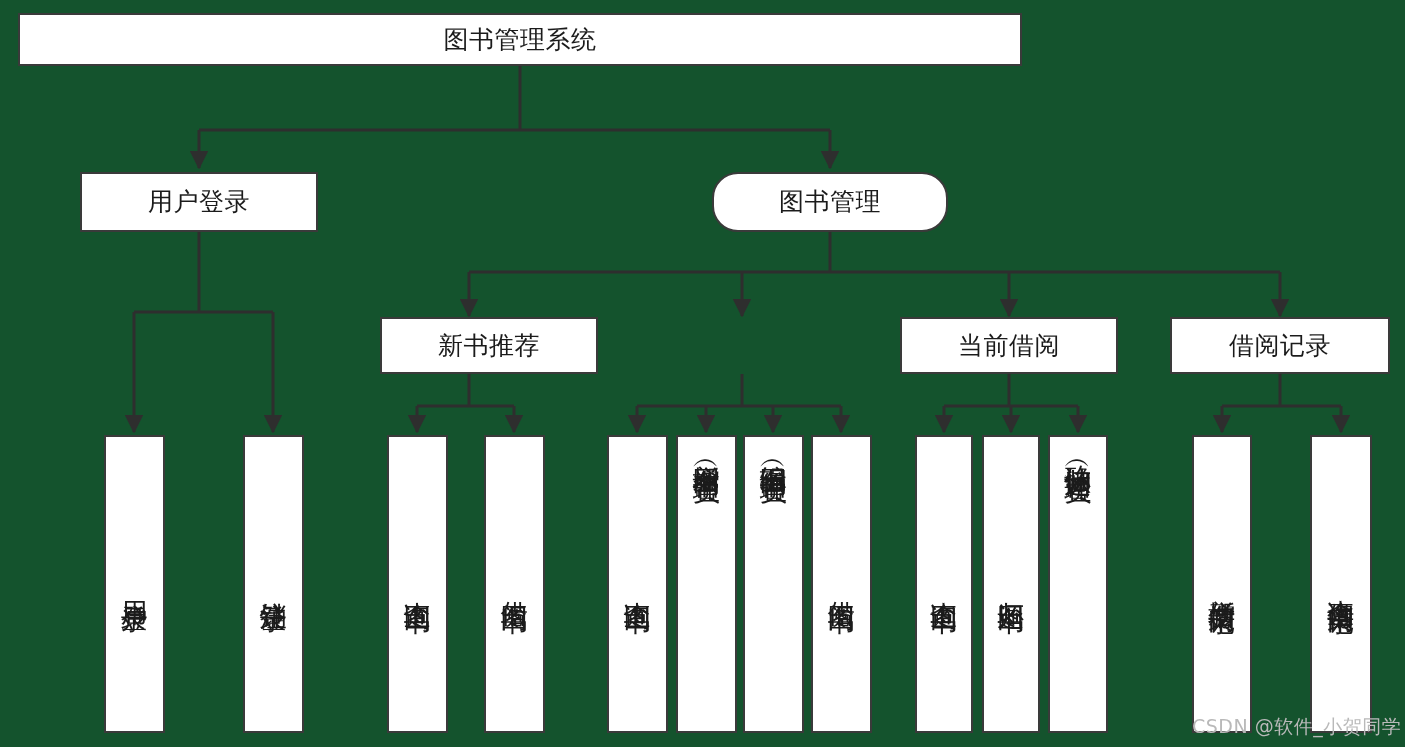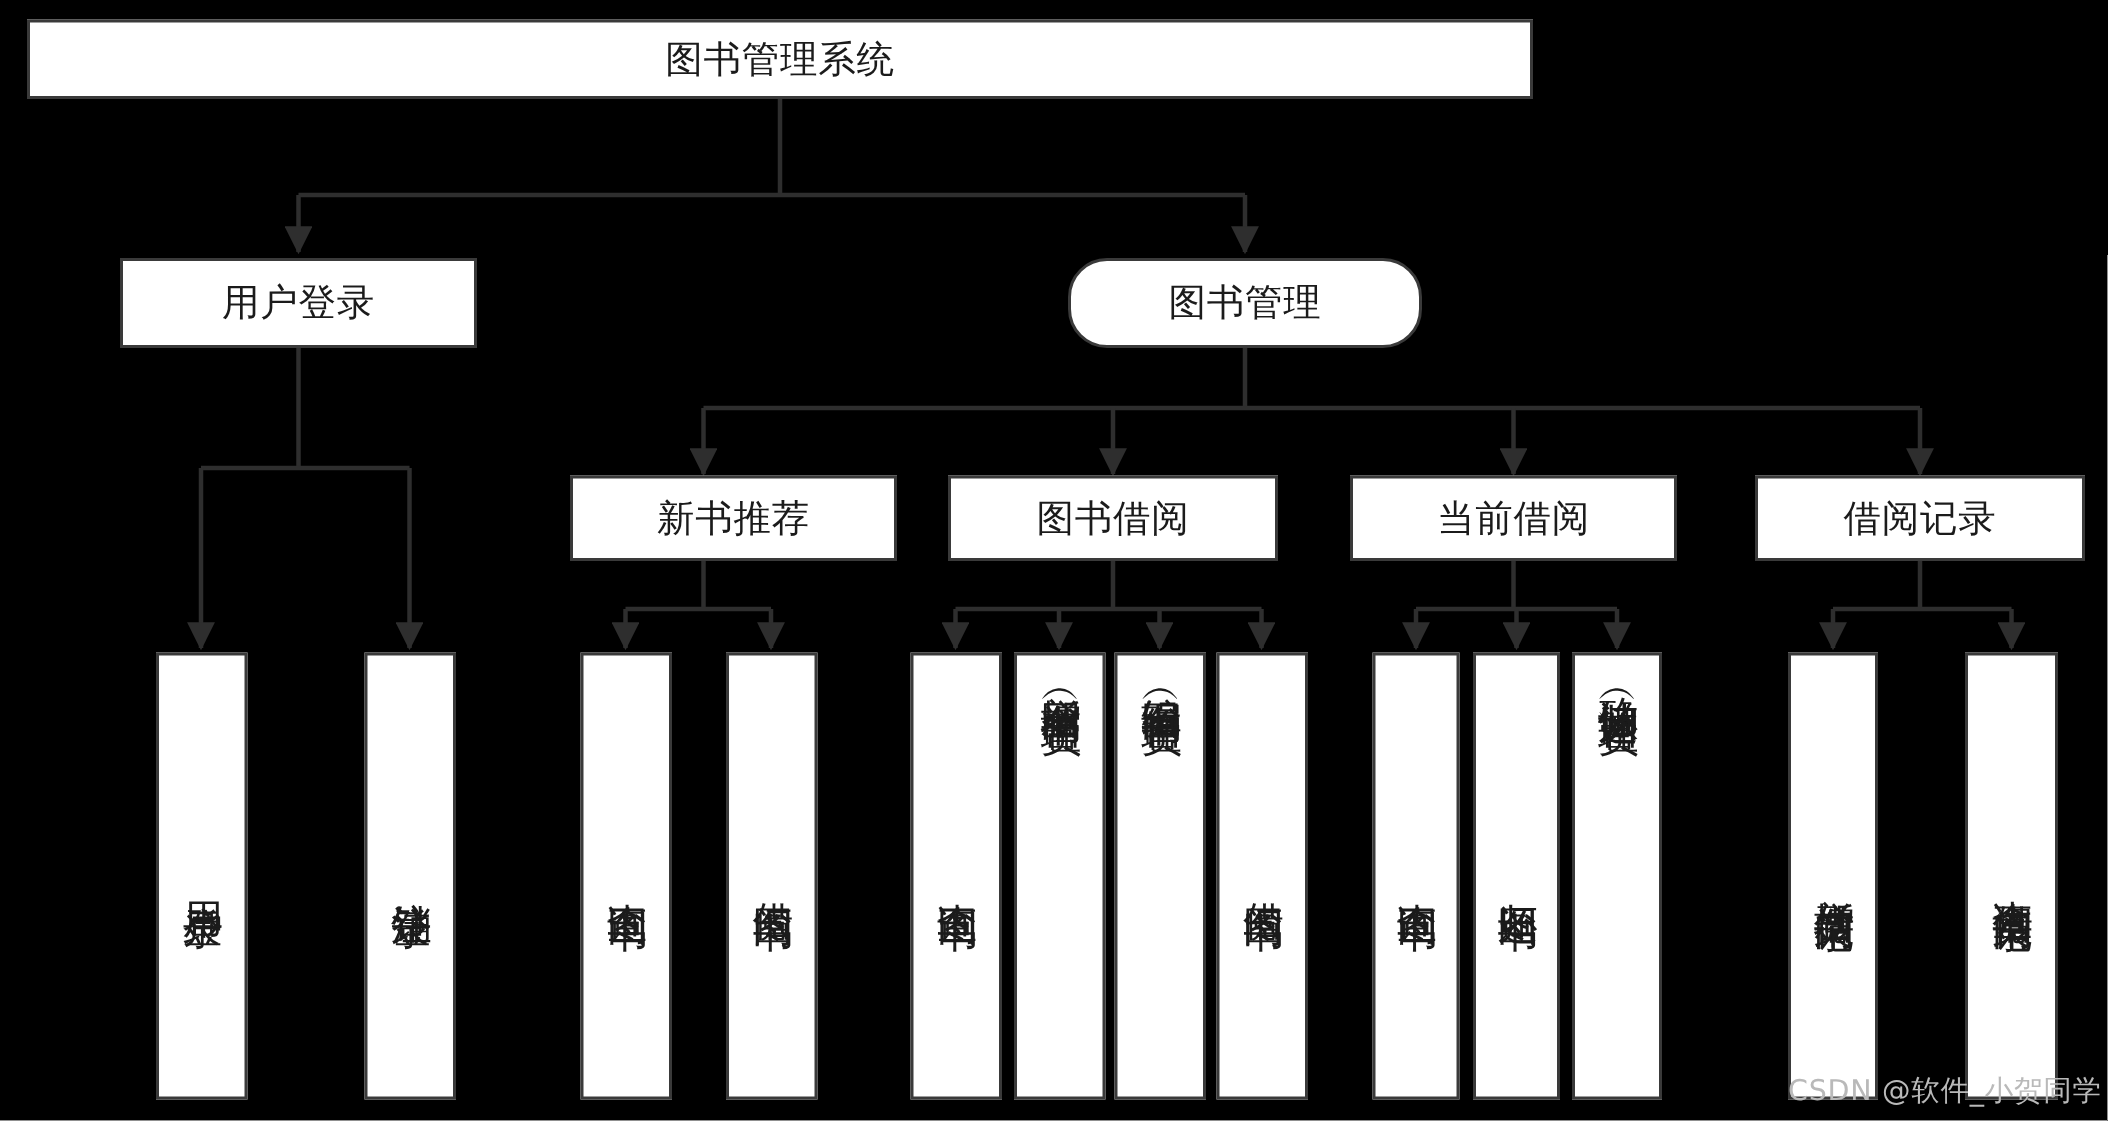--- a/index.html
+++ b/index.html
@@ -7,21 +7,21 @@
     padding: 0;
     background: #ffffff;
   }
   body {
     font-family: "DejaVu Sans", "Liberation Sans", sans-serif;
   }
   #canvas {
     position: relative;
     width: 1405px;
     height: 747px;
-    background: #000000;
+    background: #14532d;
     overflow: hidden;
   }
   #edges {
     position: absolute;
     left: 0;
     top: 0;
     width: 1405px;
     height: 747px;
     pointer-events: none;
   }
@@ -135,23 +135,20 @@
   <div class="node h" style="left:80px; top:172px; width:238px; height:60px;">
     <span class="label">用户登录</span>
   </div>
   <div class="node h" style="left:712px; top:172px; width:236px; height:60px;border-radius:26px;">
     <span class="label">图书管理</span>
   </div>
 
   <div class="node h" style="left:380px; top:317px; width:218px; height:57px;">
     <span class="label">新书推荐</span>
   </div>
-  <div class="node h" style="left:632px; top:317px; width:220px; height:57px;">
-    <span class="label">图书借阅</span>
-  </div>
   <div class="node h" style="left:900px; top:317px; width:218px; height:57px;">
     <span class="label">当前借阅</span>
   </div>
   <div class="node h" style="left:1170px; top:317px; width:220px; height:57px;">
     <span class="label">借阅记录</span>
   </div>
 
   <div class="node v center" style="left:104px; top:435px; width:61px; height:298px;">
     <span class="label">用户登录</span>
   </div>

